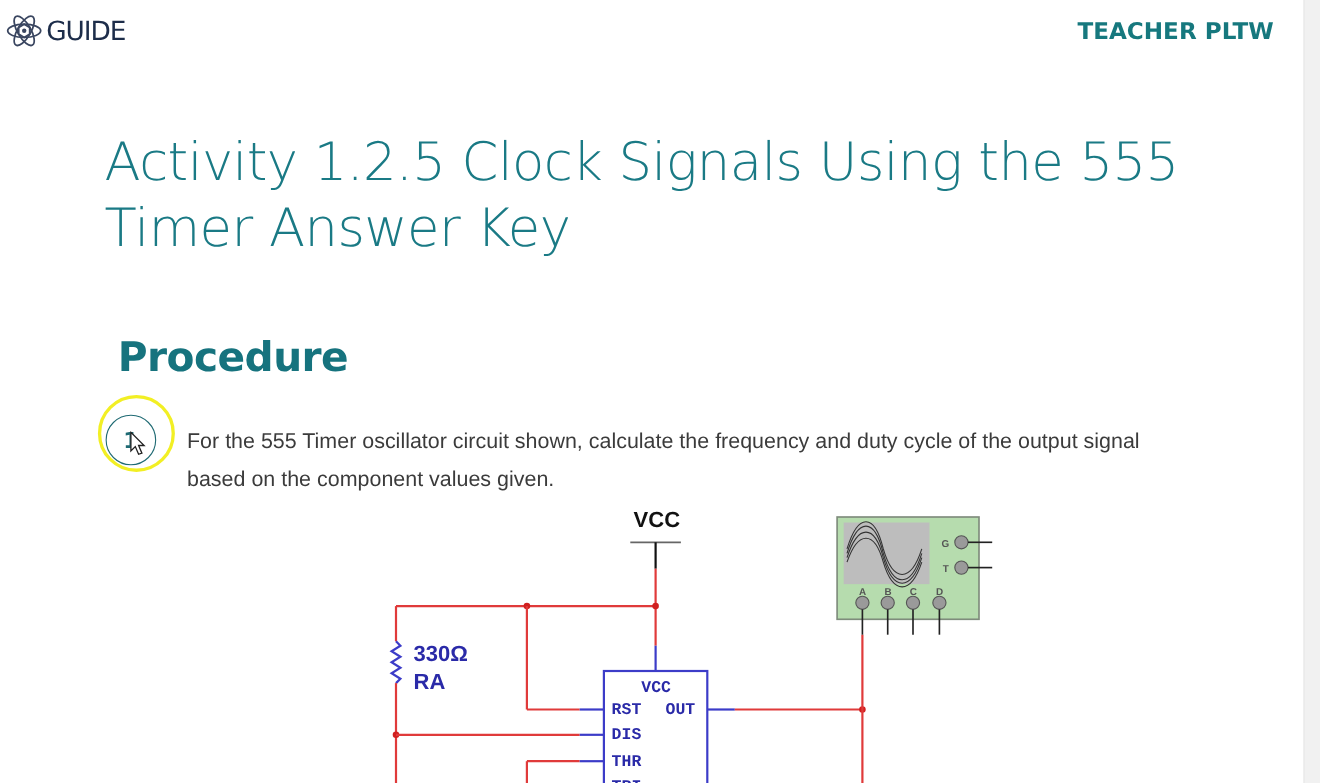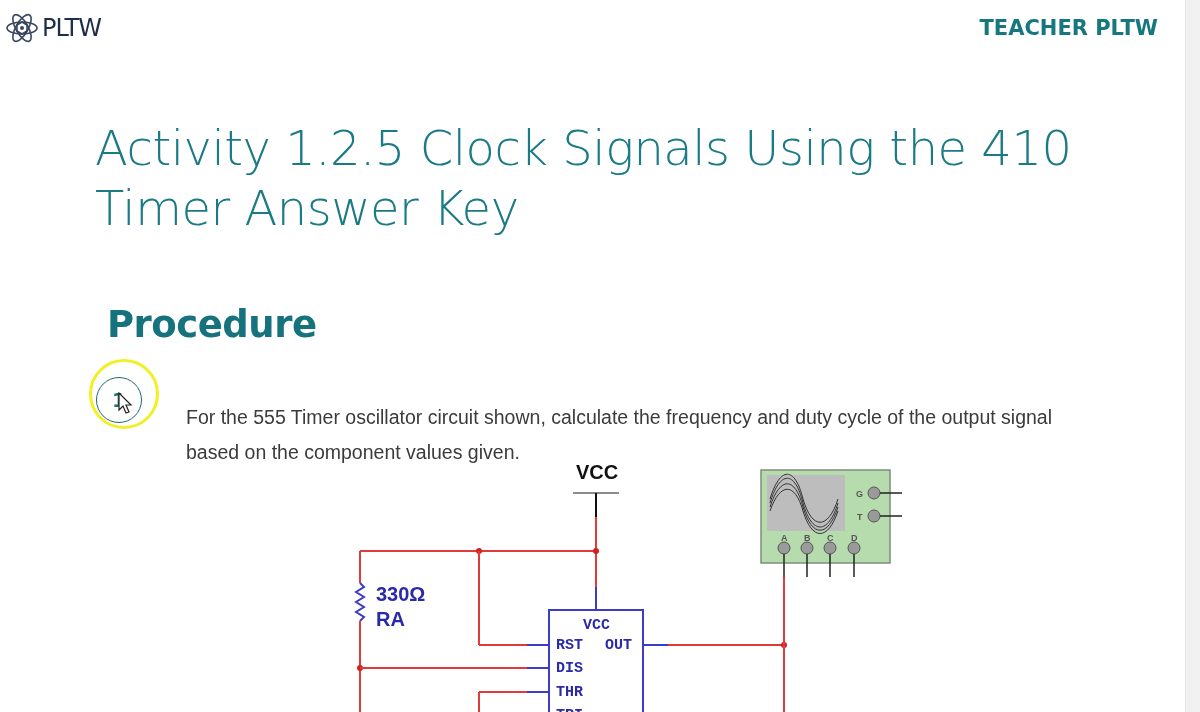--- a/index.html
+++ b/index.html
@@ -42,43 +42,43 @@
     font-family:"DejaVu Sans", sans-serif; font-weight:bold; font-size:20px; color:#1f6a73;
   }
   .highlight-ring {
     position:absolute; left:89px; top:359px; width:70px; height:70px;
     border-radius:50%; border:3px solid #f2ef24; box-sizing:border-box;
   }
   .cursor { position:absolute; left:118px; top:392px; }
   .step-text {
     position:absolute; left:170px; top:384px; width:880px;
     font-family:"Liberation Sans", sans-serif; font-size:19.5px;
-    line-height:35px; color:#3b3b3b; margin:16px;
+    line-height:35px; color:#3b3b3b; margin:0;
   }
   .diagram { position:absolute; left:0; top:0; }
 </style>
 </head>
 <body>
 
 <div class="logo">
   <svg width="36" height="36" viewBox="0 0 36 36">
     <g fill="none" stroke="#3a4660" stroke-width="1.6">
       <ellipse cx="18" cy="18" rx="15" ry="6"></ellipse>
       <ellipse cx="18" cy="18" rx="15" ry="6" transform="rotate(60 18 18)"></ellipse>
       <ellipse cx="18" cy="18" rx="15" ry="6" transform="rotate(120 18 18)"></ellipse>
       <polygon points="18,12 23,15 23,21 18,24 13,21 13,15"></polygon>
     </g>
     <circle cx="18" cy="18" r="2" fill="#3a4660"></circle>
   </svg>
-  <span class="logo-text">PLTW</span>
+  <span class="logo-text">GUIDE</span>
 </div>
 
 <div class="guide">TEACHER PLTW</div>
 
-<h1 class="title">Activity 1.2.5 Clock Signals Using the 410 Timer Answer Key</h1>
+<h1 class="title">Activity 1.2.5 Clock Signals Using the 555 Timer Answer Key</h1>
 
 <h2 class="section">Procedure</h2>
 
 <div class="highlight-ring"></div>
 <div class="step-number">
   <span>1</span>
 </div>
 <svg class="cursor" width="16" height="24" viewBox="0 0 16 24">
   <path d="M1 1 L1 18 L5 14 L8 21 L11 20 L8 13 L13 13 Z" fill="#ffffff" stroke="#222" stroke-width="1.2"></path>
 </svg>

